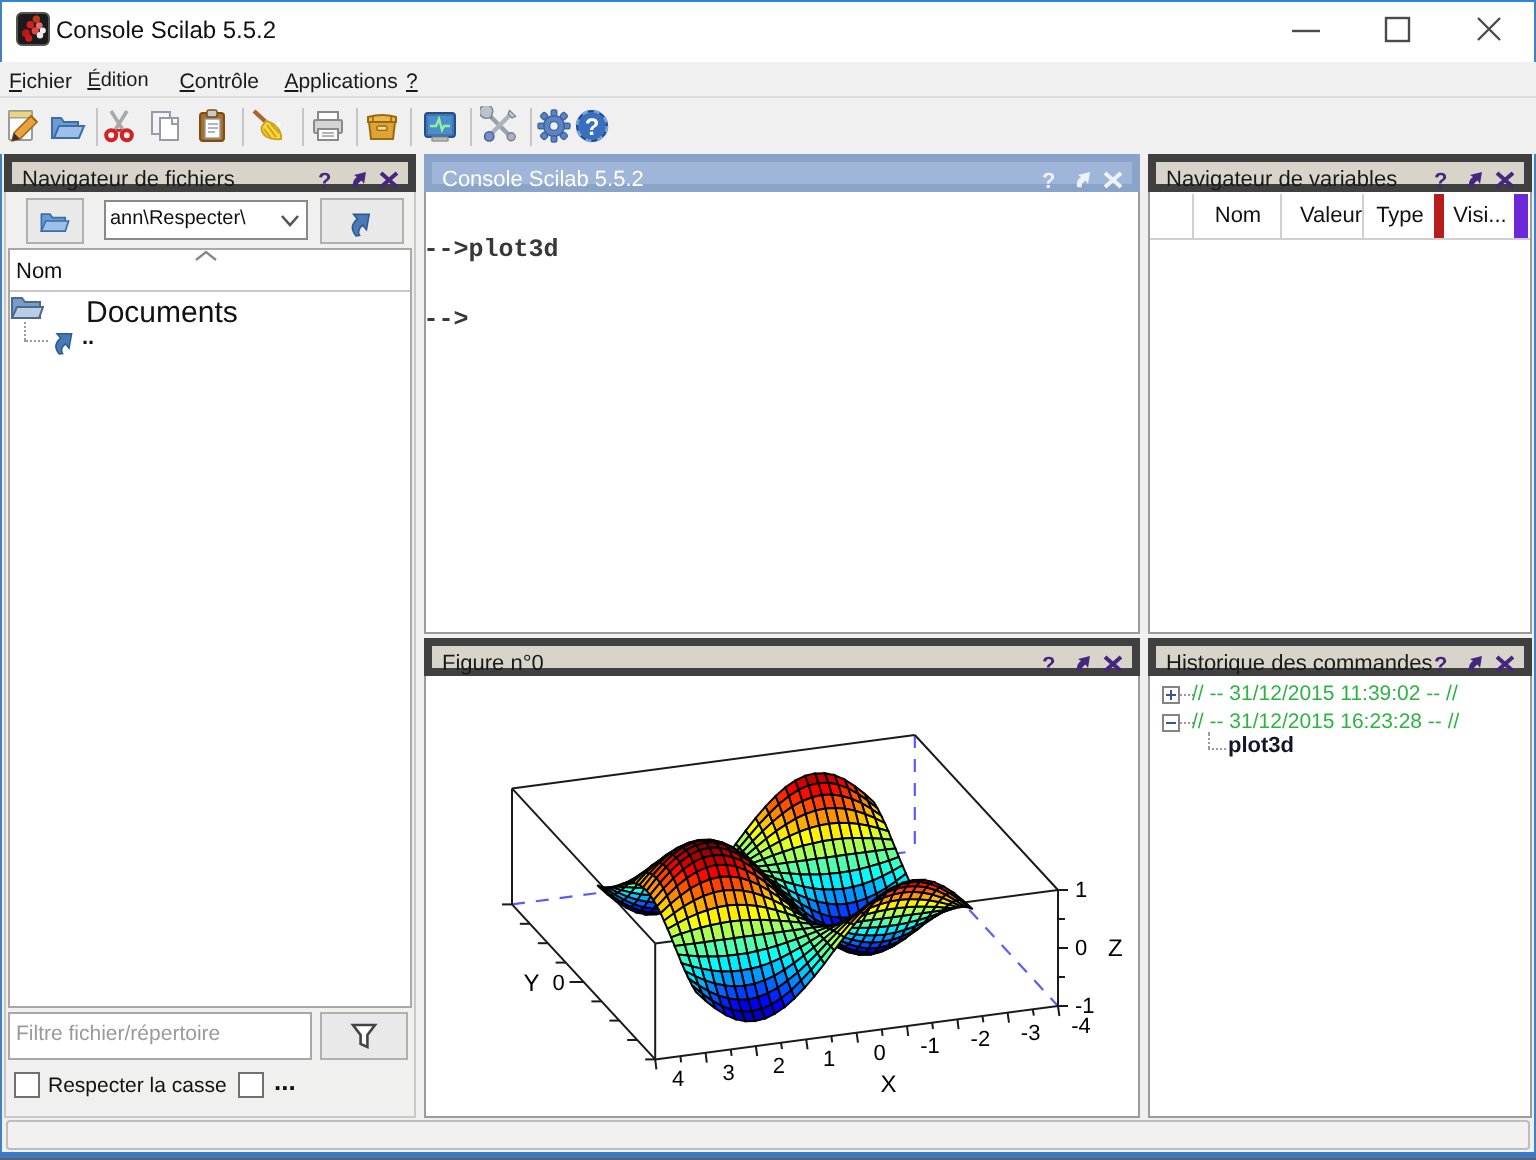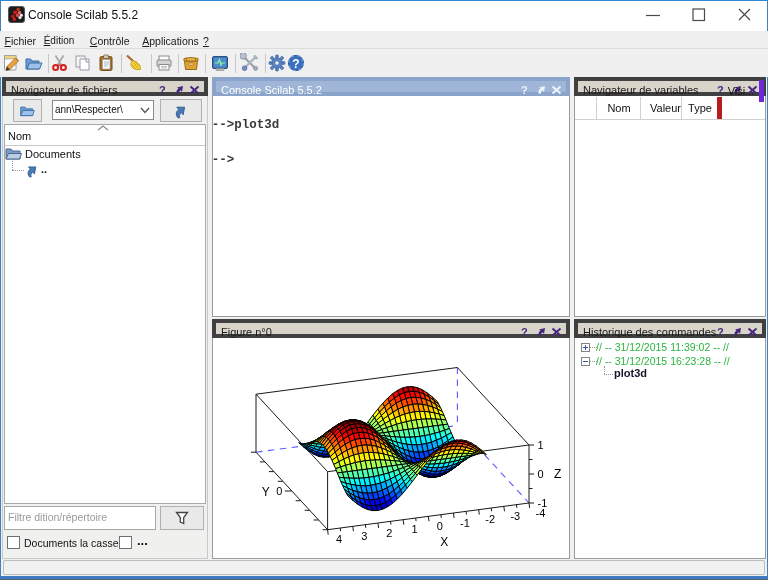--- a/index.html
+++ b/index.html
@@ -157,35 +157,35 @@
 <div class="whitebox" style="left:4px;top:124px;width:202px;height:380px;border-color:#a8a8a8"></div>
 <svg class="abs" style="left:97px;top:125px" width="12" height="6" viewBox="0 0 12 6">
     <path d="M1 5 L6 1 L11 5" stroke="#888" stroke-width="1.2" fill="none"></path>
   </svg>
 <div class="abs" style="left:8px;top:130px;font-size:11px;color:#111">Nom</div>
 <div class="abs" style="left:5px;top:145px;width:200px;height:1px;background:#c8c8c8"></div>
 <svg class="abs" style="left:5px;top:146px" width="17" height="15" viewBox="0 0 17 15">
 <path d="M1 3 L1 13 L15 13 L15 5 L7.5 5 L6 3 Z" fill="#7a9cc4" stroke="#4a6a92"></path>
 <path d="M1 13 L3.5 7.5 L16.5 7.5 L14.5 13 Z" fill="#b9cde4" stroke="#4a6a92"></path>
 </svg>
-<div class="abs" style="left:25px;top:148px;font-size:11px;color:#111">Documents</div>
+<div class="abs" style="left:43px;top:148px;font-size:15px;color:#111">Documents</div>
 <div class="abs" style="left:12px;top:161px;width:1px;height:9px;border-left:1px dotted #9a9a9a"></div>
 <div class="abs" style="left:12px;top:170px;width:12px;height:1px;border-top:1px dotted #9a9a9a"></div>
 <svg class="abs" style="left:24px;top:163px" width="15" height="15" viewBox="0 0 16 16">
 <path d="M2 12 Q2 6 8 6 L8 3 L14 8 L8 13 L8 10 Q4 10 3.5 13 Z" fill="#4a7ab5" stroke="#2c5a92" stroke-width="0.8" transform="rotate(-40 8 8)"></path>
 </svg>
 <div class="abs" style="left:41px;top:163px;font-size:11px;color:#111;font-weight:bold">..</div>
 <div class="whitebox" style="left:4px;top:506px;width:152px;height:24px;border-color:#a8a8a8"></div>
-<div class="abs" style="left:8px;top:511px;font-size:10.5px;color:#9a9a9a">Filtre dition/répertoire</div>
+<div class="abs" style="left:8px;top:511px;font-size:10.5px;color:#9a9a9a">Filtre fichier/répertoire</div>
 <div class="abs" style="left:160px;top:506px;width:44px;height:24px;background:#e9e9e9;border:1px solid #b0b0b0"></div>
 <svg class="abs" style="left:174px;top:510px" width="16" height="16" viewBox="0 0 16 16">
 <path d="M2.5 2.5 L13.5 2.5 L9.7 7.5 L9.7 13.5 L6.3 12 L6.3 7.5 Z" fill="#fff" stroke="#444" stroke-width="1.3"></path>
 </svg>
 <div class="ck" style="left:7px;top:536px"></div>
-<div class="abs" style="left:24px;top:537px;font-size:10.5px;color:#111">Documents la casse</div>
+<div class="abs" style="left:24px;top:537px;font-size:10.5px;color:#111">Respecter la casse</div>
 <div class="ck" style="left:119px;top:536px"></div>
 <div class="abs" style="left:137px;top:533px;font-size:13px;font-weight:bold;color:#111">...</div>
 <div class="panelhdr" style="left:212px;top:77px;width:358px;background:#9fb6d8;border-color:#8aa3c8;color:#fff">Console Scilab 5.5.2<span class="hbtns">
       <svg width="11" height="10" viewBox="0 0 11 10">
         <text x="0" y="9" font-size="11" font-weight="bold" fill="#eef2fa" font-family="Liberation Sans">?</text>
       </svg>
       <svg width="11" height="10" viewBox="0 0 11 10">
         <path d="M2.5 8.5 Q2 5 4.5 3.5 L3 2.5 L9 1 L8 7 L6.8 5.2 Q4.5 6.5 4.8 8.7 Z" fill="#eef2fa"></path>
       </svg>
       <svg width="11" height="10" viewBox="0 0 11 10">
@@ -1062,21 +1062,21 @@
       </svg>
       <svg width="11" height="10" viewBox="0 0 11 10">
         <path d="M1.5 1.5 L9.5 8.5 M9.5 1.5 L1.5 8.5" stroke="#45277d" stroke-width="2"></path>
       </svg>
     </span></div>
 <div class="whitebox" style="left:574px;top:96px;width:192px;height:221px;border-color:#9b9b9b;border-top:none"></div>
 <div class="abs" style="left:576px;top:97px;width:21px;height:22px;border-right:1px solid #d0d0d0;text-align:center;line-height:22px;font-size:11px;color:#111"></div>
 <div class="abs" style="left:598px;top:97px;width:43px;height:22px;border-right:1px solid #d0d0d0;text-align:center;line-height:22px;font-size:11px;color:#111">Nom</div>
 <div class="abs" style="left:642px;top:97px;width:40px;height:22px;border-right:1px solid #d0d0d0;text-align:right;line-height:22px;font-size:11px;color:#111">Valeur</div>
 <div class="abs" style="left:683px;top:97px;width:39px;height:22px;border-right:5px solid #b91c1c;text-align:center;line-height:22px;font-size:11px;color:#111">Type</div>
-<div class="abs" style="left:723px;top:80px;width:41px;height:22px;border-right:5px solid #6d28d9;text-align:center;line-height:22px;font-size:11px;color:#111">Visi...</div>
+<div class="abs" style="left:723px;top:97px;width:41px;height:22px;border-right:7px solid #6d28d9;text-align:center;line-height:22px;font-size:11px;color:#111">Visi...</div>
 <div class="abs" style="left:575px;top:119px;width:190px;height:1px;background:#d0d0d0"></div>
 <div class="panelhdr" style="left:574px;top:319px;width:192px">Historique des commandes<span class="hbtns">
       <svg width="11" height="10" viewBox="0 0 11 10">
         <text x="0" y="9" font-size="11" font-weight="bold" fill="#45277d" font-family="Liberation Sans">?</text>
       </svg>
       <svg width="11" height="10" viewBox="0 0 11 10">
         <path d="M2.5 8.5 Q2 5 4.5 3.5 L3 2.5 L9 1 L8 7 L6.8 5.2 Q4.5 6.5 4.8 8.7 Z" fill="#45277d"></path>
       </svg>
       <svg width="11" height="10" viewBox="0 0 11 10">
         <path d="M1.5 1.5 L9.5 8.5 M9.5 1.5 L1.5 8.5" stroke="#45277d" stroke-width="2"></path>

